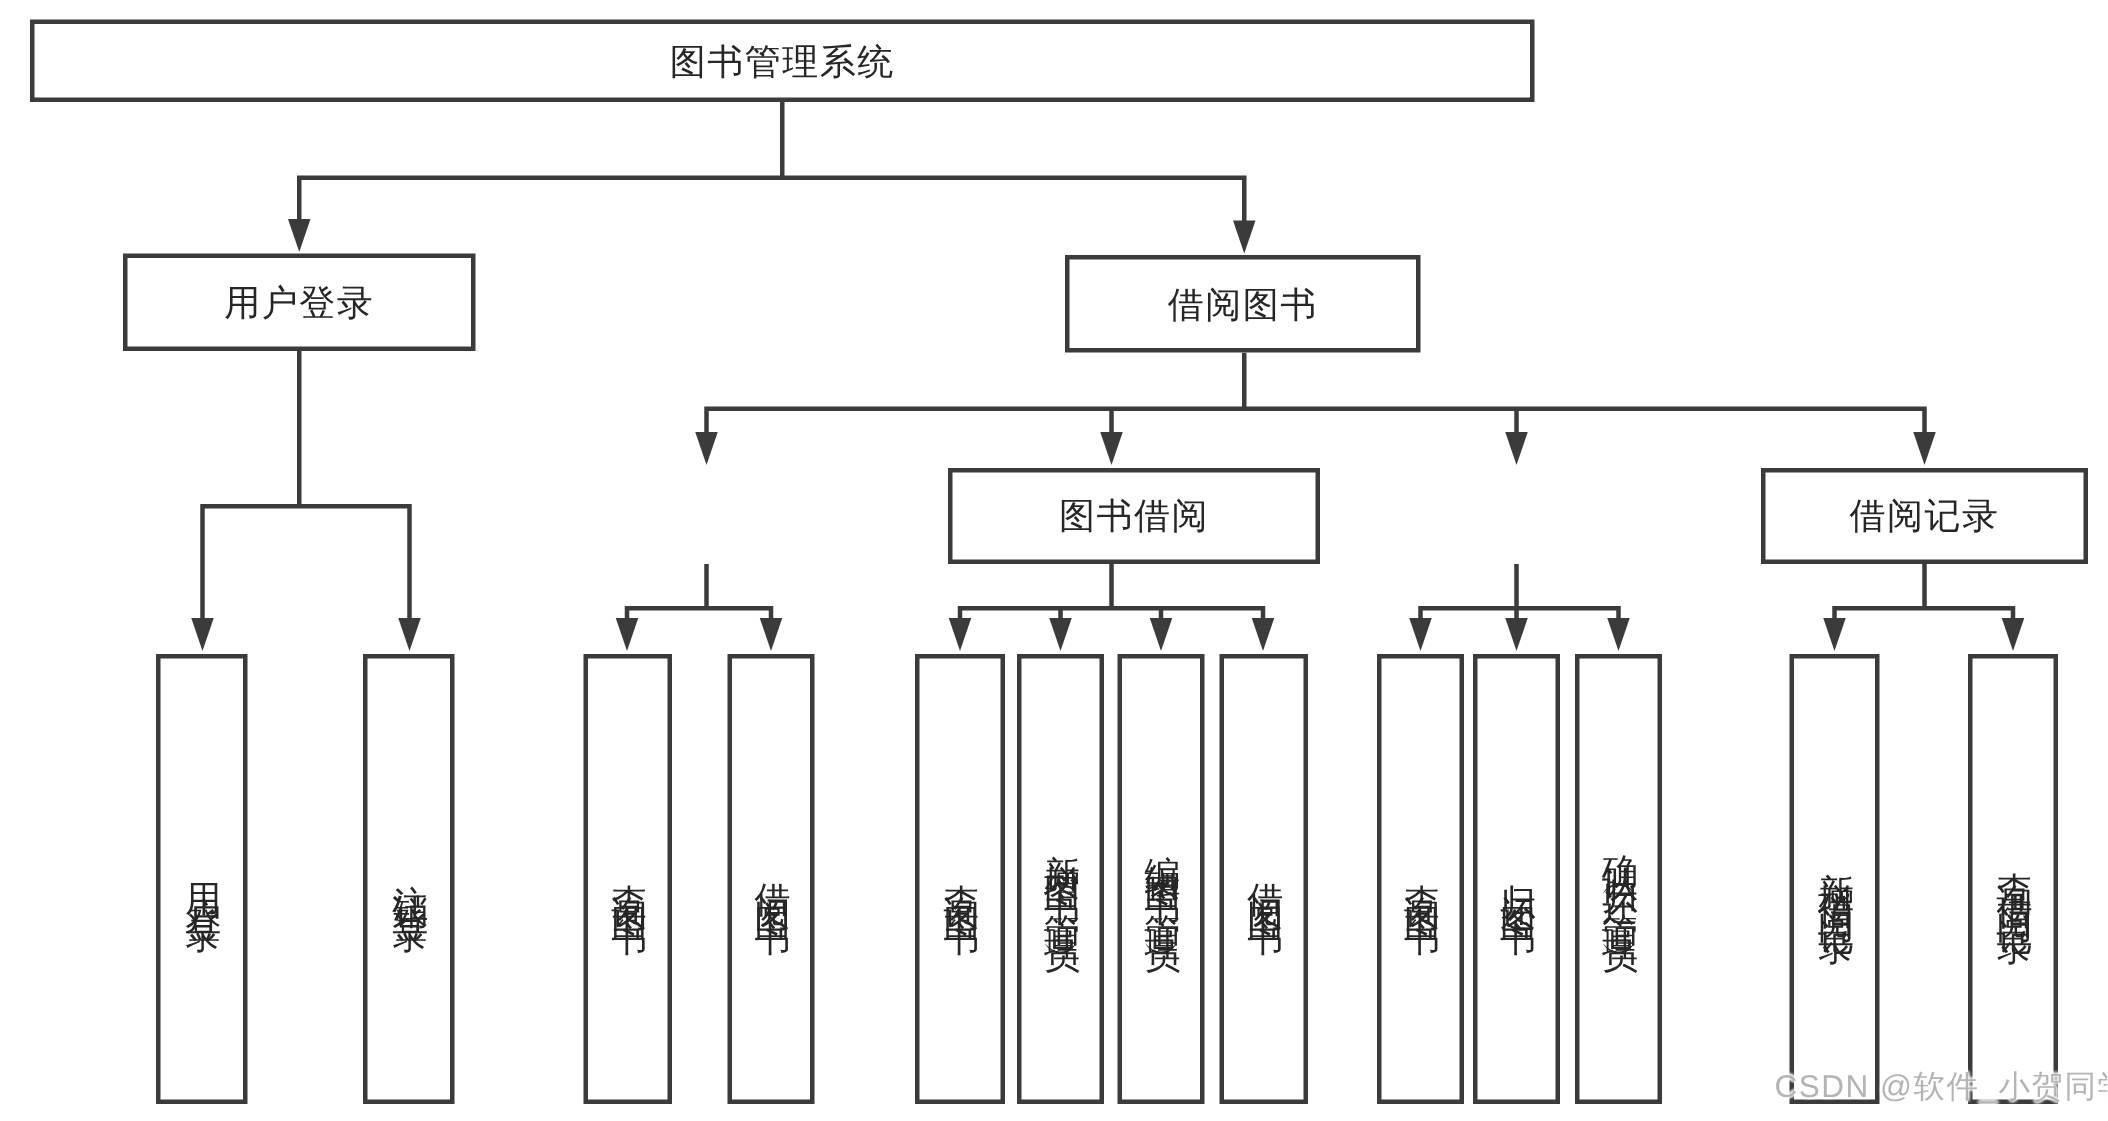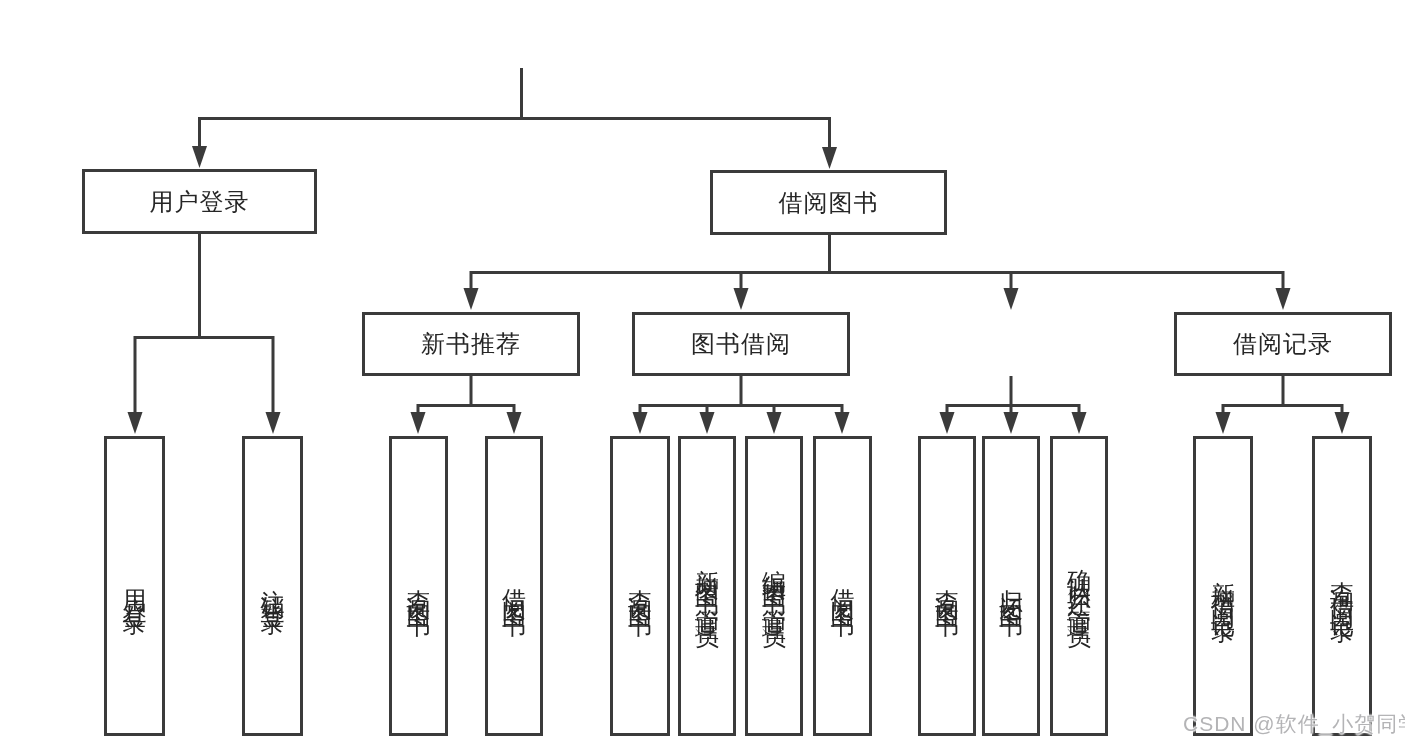--- a/index.html
+++ b/index.html
@@ -62,32 +62,32 @@
       <polygon points="774,434 766.5,412 781.5,412"></polygon>
       <polygon points="842,434 834.5,412 849.5,412"></polygon>
       <polygon points="947,434 939.5,412 954.5,412"></polygon>
       <polygon points="1011,434 1003.5,412 1018.5,412"></polygon>
       <polygon points="1079,434 1071.5,412 1086.5,412"></polygon>
       <polygon points="1223,434 1215.5,412 1230.5,412"></polygon>
       <polygon points="1342,434 1334.5,412 1349.5,412"></polygon>
     </g>
   </svg>
 
+  <div class="box hbox" style="left:20px;top:13px;width:1003px;height:55px">
+    <span>图书管理系统</span>
+  </div>
 
   <div class="box hbox" style="left:82px;top:169px;width:235px;height:65px">
     <span>用户登录</span>
   </div>
   <div class="box hbox" style="left:710px;top:170px;width:237px;height:65px">
     <span>借阅图书</span>
   </div>
 
-  <div class="box hbox" style="left:362px;top:312px;width:218px;height:64px">
-    <span>新书推荐</span>
-  </div>
-  <div class="box hbox" style="left:632px;top:312px;width:218px;height:64px">
+  <div class="box hbox" style="left:632px;top:312px;width:248px;height:64px">
     <span>图书借阅</span>
   </div>
   <div class="box hbox" style="left:1174px;top:312px;width:218px;height:64px">
     <span>借阅记录</span>
   </div>
 
   <div class="box vbox" style="left:104px;top:436px;width:61px;height:300px">
     <span class="vlbl">用户登录</span>
   </div>
   <div class="box vbox" style="left:242px;top:436px;width:61px;height:300px">

